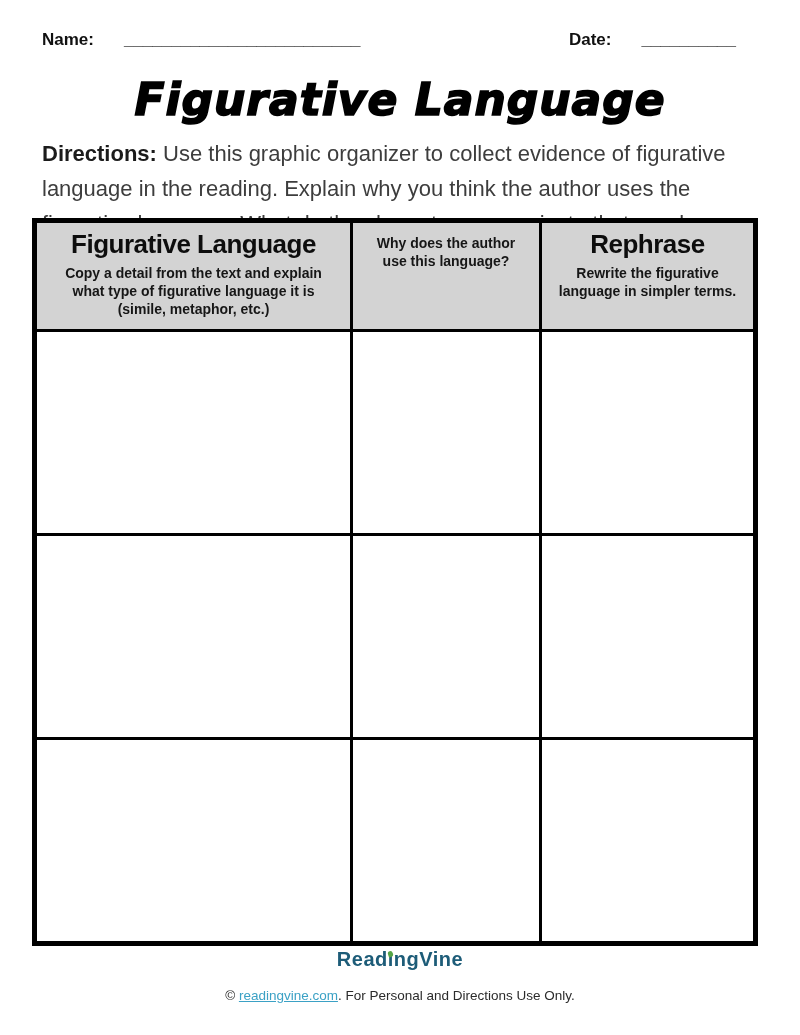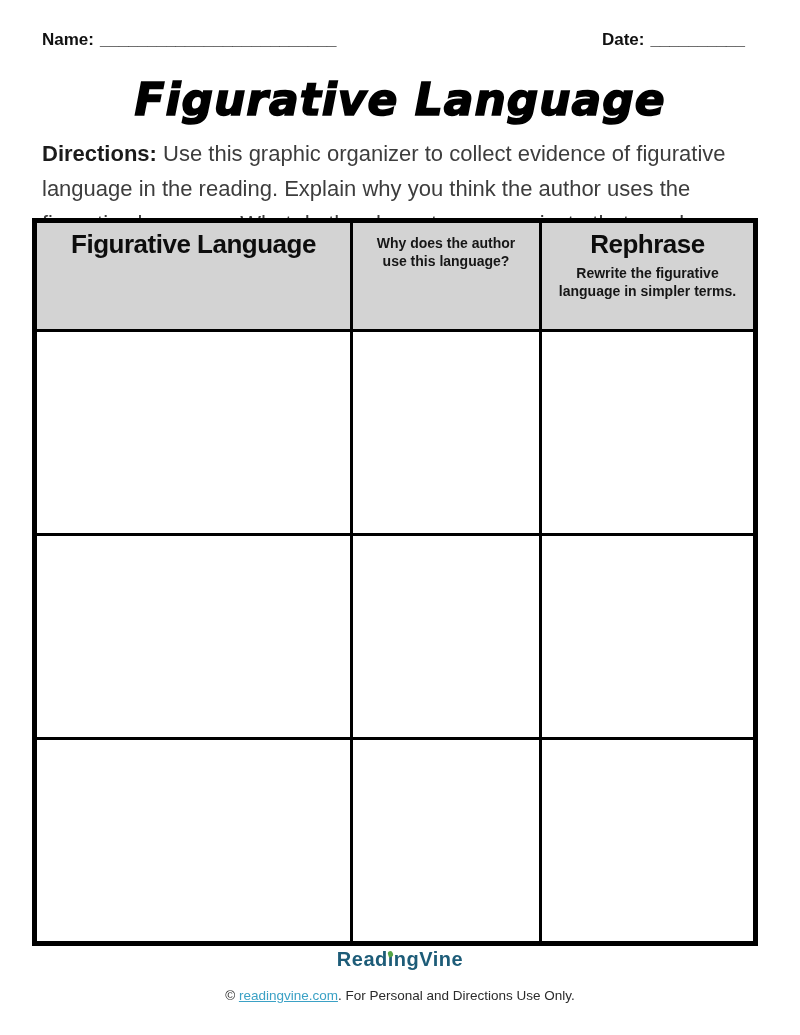--- a/index.html
+++ b/index.html
@@ -9,30 +9,30 @@
     height: 1035px;
     position: relative;
     font-family: "Liberation Sans", sans-serif;
     color: #1a1a1a;
     overflow: hidden;
   }
 
   
   .header-line {
     position: absolute;
-    top: 30px; left: 42px; right: 55px;
+    top: 30px; left: 42px; right: 64px;
     display: flex;
     justify-content: space-between;
     align-items: baseline;
     font-size: 17px;
     font-weight: bold;
     color: #111;
   }
   .field { display: flex; align-items: baseline; gap: 6px; white-space: nowrap; }
-  .blank { font-weight: bold; letter-spacing: 0; color: #222; }
+  .blank { font-weight: bold; letter-spacing: 0; color: #222; margin-left: 24px; }
 
   
   .title {
     position: absolute;
     top: 74px; left: 0; width: 100%;
     text-align: center;
     font-family: "DejaVu Sans", sans-serif;
     font-size: 44px;
     font-weight: bold;
     font-style: italic;
@@ -133,20 +133,21 @@
 <div class="title">Figurative Language</div>
 
 <p class="directions"><b>Directions:</b>
   <span>Use this graphic organizer to collect evidence of figurative language in the reading. Explain why you think the author uses the figurative language. What do they hope to communicate that regular words cannot?</span>
 </p>
 
 <div class="organizer">
 
   <div class="hcell">
     <div class="col-title">Figurative Language</div>
+    <div class="col-subtitle">Copy a detail from the text and explain what type of figurative language it is (simile, metaphor, etc.)</div>
   </div>
   <div class="hcell">
     <div class="col-subtitle">Why does the author use this language?</div>
   </div>
   <div class="hcell">
     <div class="col-title">Rephrase</div>
     <div class="col-subtitle">Rewrite the figurative language in simpler terms.</div>
   </div>
 
   <div class="bcell"></div>

